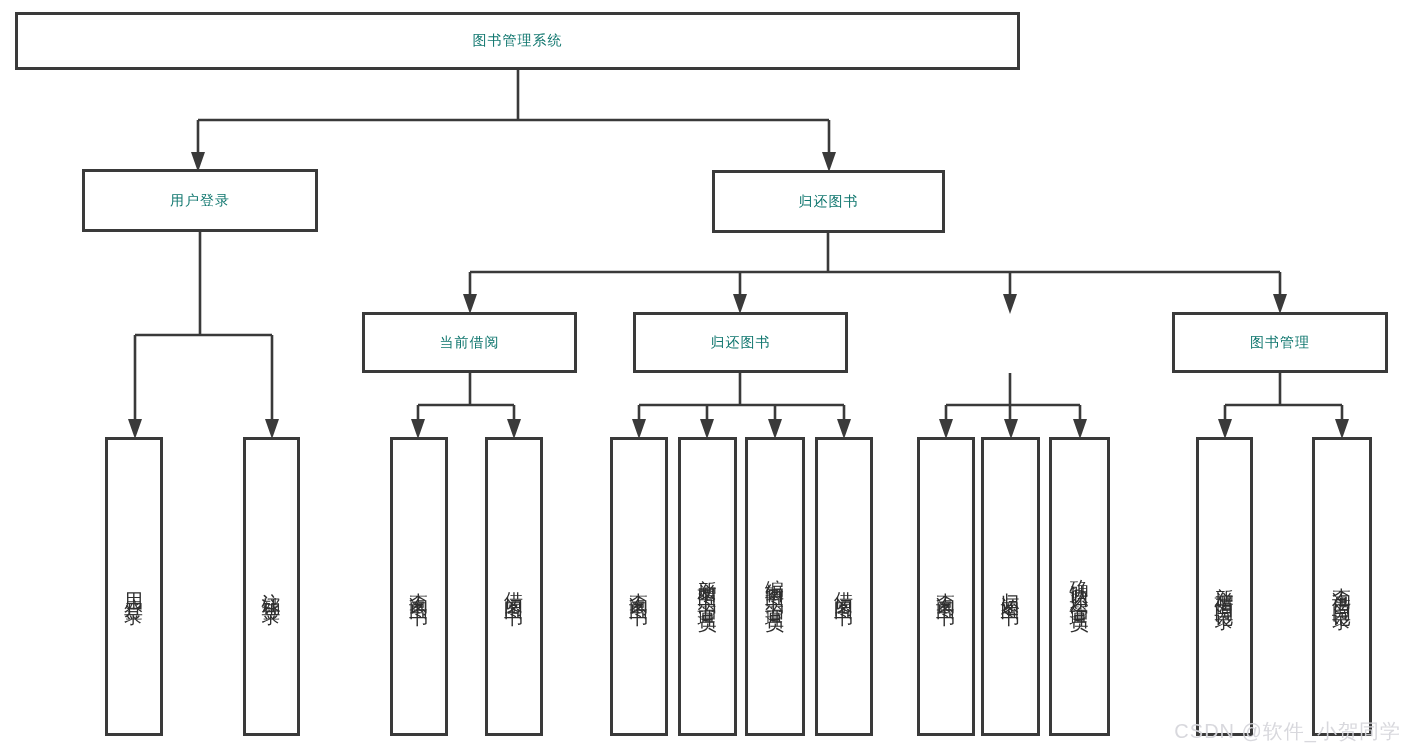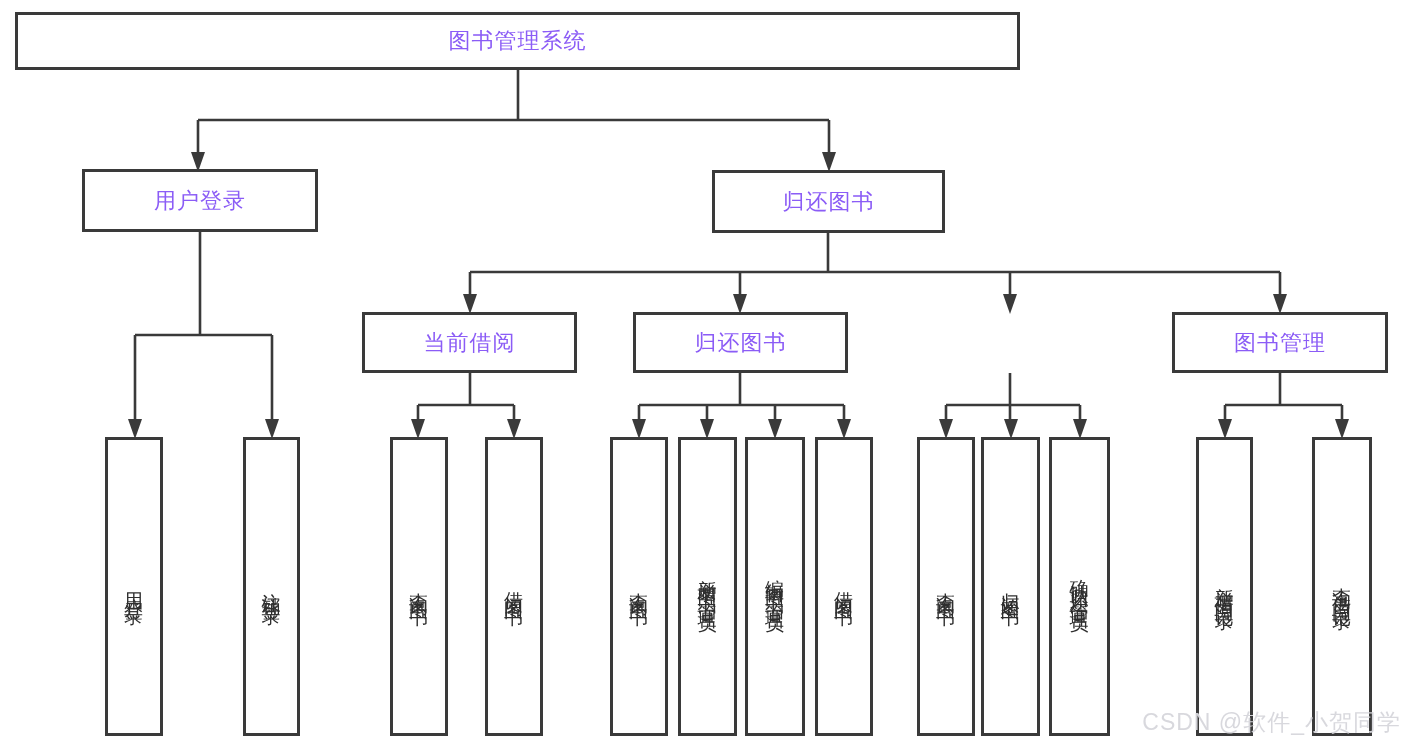--- a/index.html
+++ b/index.html
@@ -25,22 +25,22 @@
     position: absolute;
     box-sizing: border-box;
     background: #ffffff;
     border: 3px solid #3a3a3a;
     display: flex;
     align-items: center;
     justify-content: center;
     z-index: 2;
   }
   .hlabel {
-    font-size: 22px;
-    color: #8b5cf6;
+    font-size: 14px;
+    color: #0f766e;
     letter-spacing: 1px;
     white-space: nowrap;
   }
   .vbox {
     position: absolute;
     box-sizing: border-box;
     background: #ffffff;
     border: 3px solid #3a3a3a;
     display: flex;
     align-items: center;
@@ -53,22 +53,22 @@
     writing-mode: vertical-rl;
     text-orientation: mixed;
     font-size: 19px;
     color: #2e2e2e;
     letter-spacing: 5px;
     line-height: 1;
   }
   .watermark {
     position: absolute;
     right: 4px;
-    bottom: 9px;
-    font-size: 23px;
+    bottom: 2px;
+    font-size: 20px;
     color: rgba(214, 214, 219, 0.95);
     letter-spacing: 1px;
     z-index: 5;
     white-space: nowrap;
   }
 </style>
 </head>
 <body>
 
 <div id="stage">

